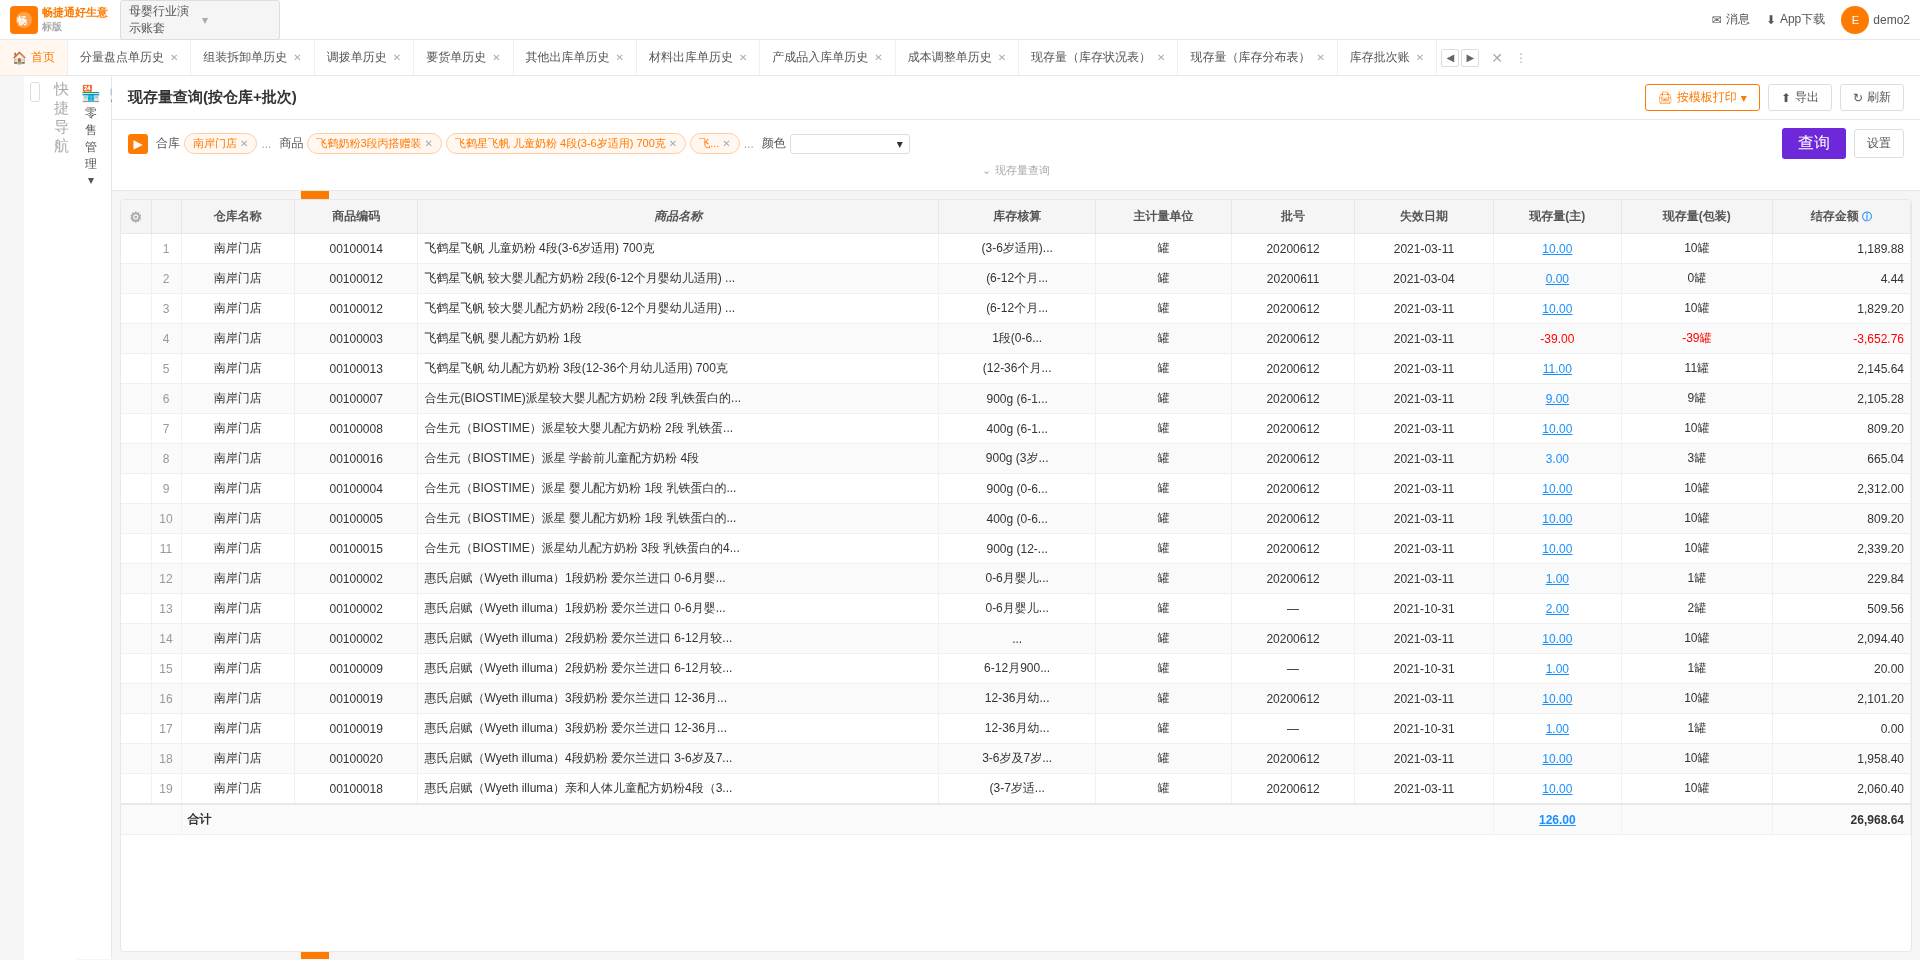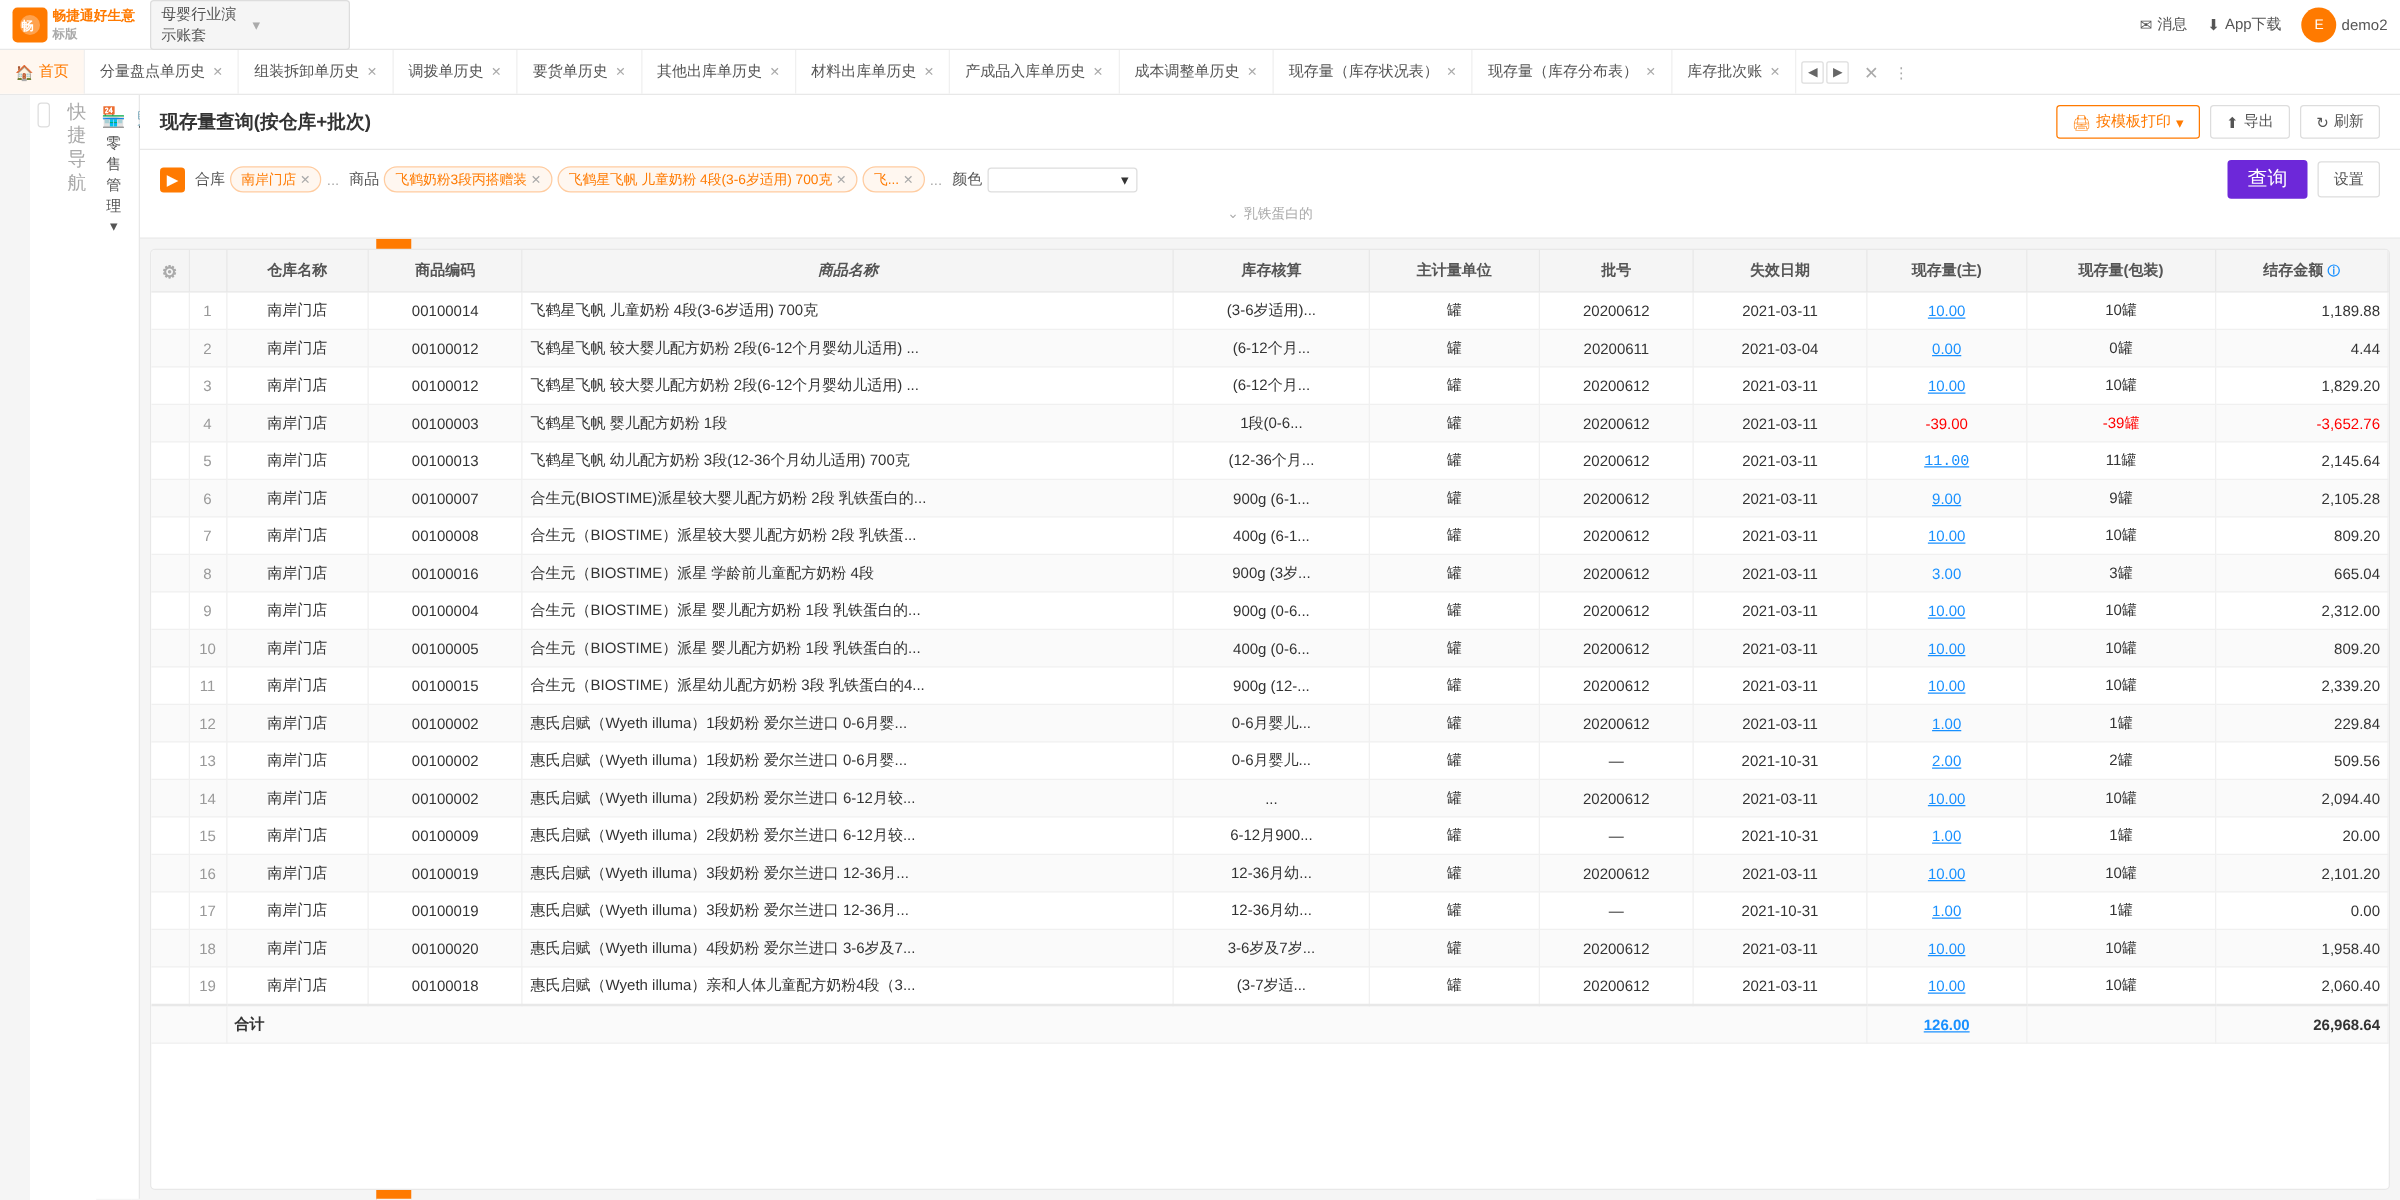--- a/index.html
+++ b/index.html
@@ -308,21 +308,21 @@
             <span>▾</span>
           </div>
         </div>
 
         <div style="flex:1;"></div>
         <button class="btn-query">查询</button>
         <button class="btn-settings">设置</button>
       </div>
       <div class="filter-expand">
         <span>⌄</span>
-        <span>乳铁蛋白的</span>
+        <span>现存量查询</span>
       </div>
     </div>
 
     <div class="table-area">
       <table>
         <thead>
           <tr>
             <th style="width:30px;"><span class="settings-icon">⚙</span></th>
             <th style="width:30px;"></th>
             <th>仓库名称</th>
@@ -400,21 +400,21 @@
             <tr style="background: rgb(255, 255, 255);">
     <td></td>
     <td class="row-num">5</td>
     <td>南岸门店</td>
     <td>00100013</td>
     <td class="td-left" style="max-width:280px;overflow:hidden;text-overflow:ellipsis;white-space:nowrap;">飞鹤星飞帆 幼儿配方奶粉 3段(12-36个月幼儿适用) 700克</td>
     <td>(12-36个月...</td>
     <td>罐</td>
     <td>20200612</td>
     <td>2021-03-11</td>
-    <td style="color:#1890ff;text-decoration:underline;cursor:pointer;font-family:Liberation Mono, monospace;">11.00</td>
+    <td style="color:#1890ff;text-decoration:underline;cursor:pointer;">11.00</td>
     <td style="">11罐</td>
     <td class="text-right" style="">2,145.64</td>
   </tr>
             <tr style="background: rgb(250, 250, 250);">
     <td></td>
     <td class="row-num">6</td>
     <td>南岸门店</td>
     <td>00100007</td>
     <td class="td-left" style="max-width:280px;overflow:hidden;text-overflow:ellipsis;white-space:nowrap;">合生元(BIOSTIME)派星较大婴儿配方奶粉 2段 乳铁蛋白的...</td>
     <td>900g (6-1...</td>

